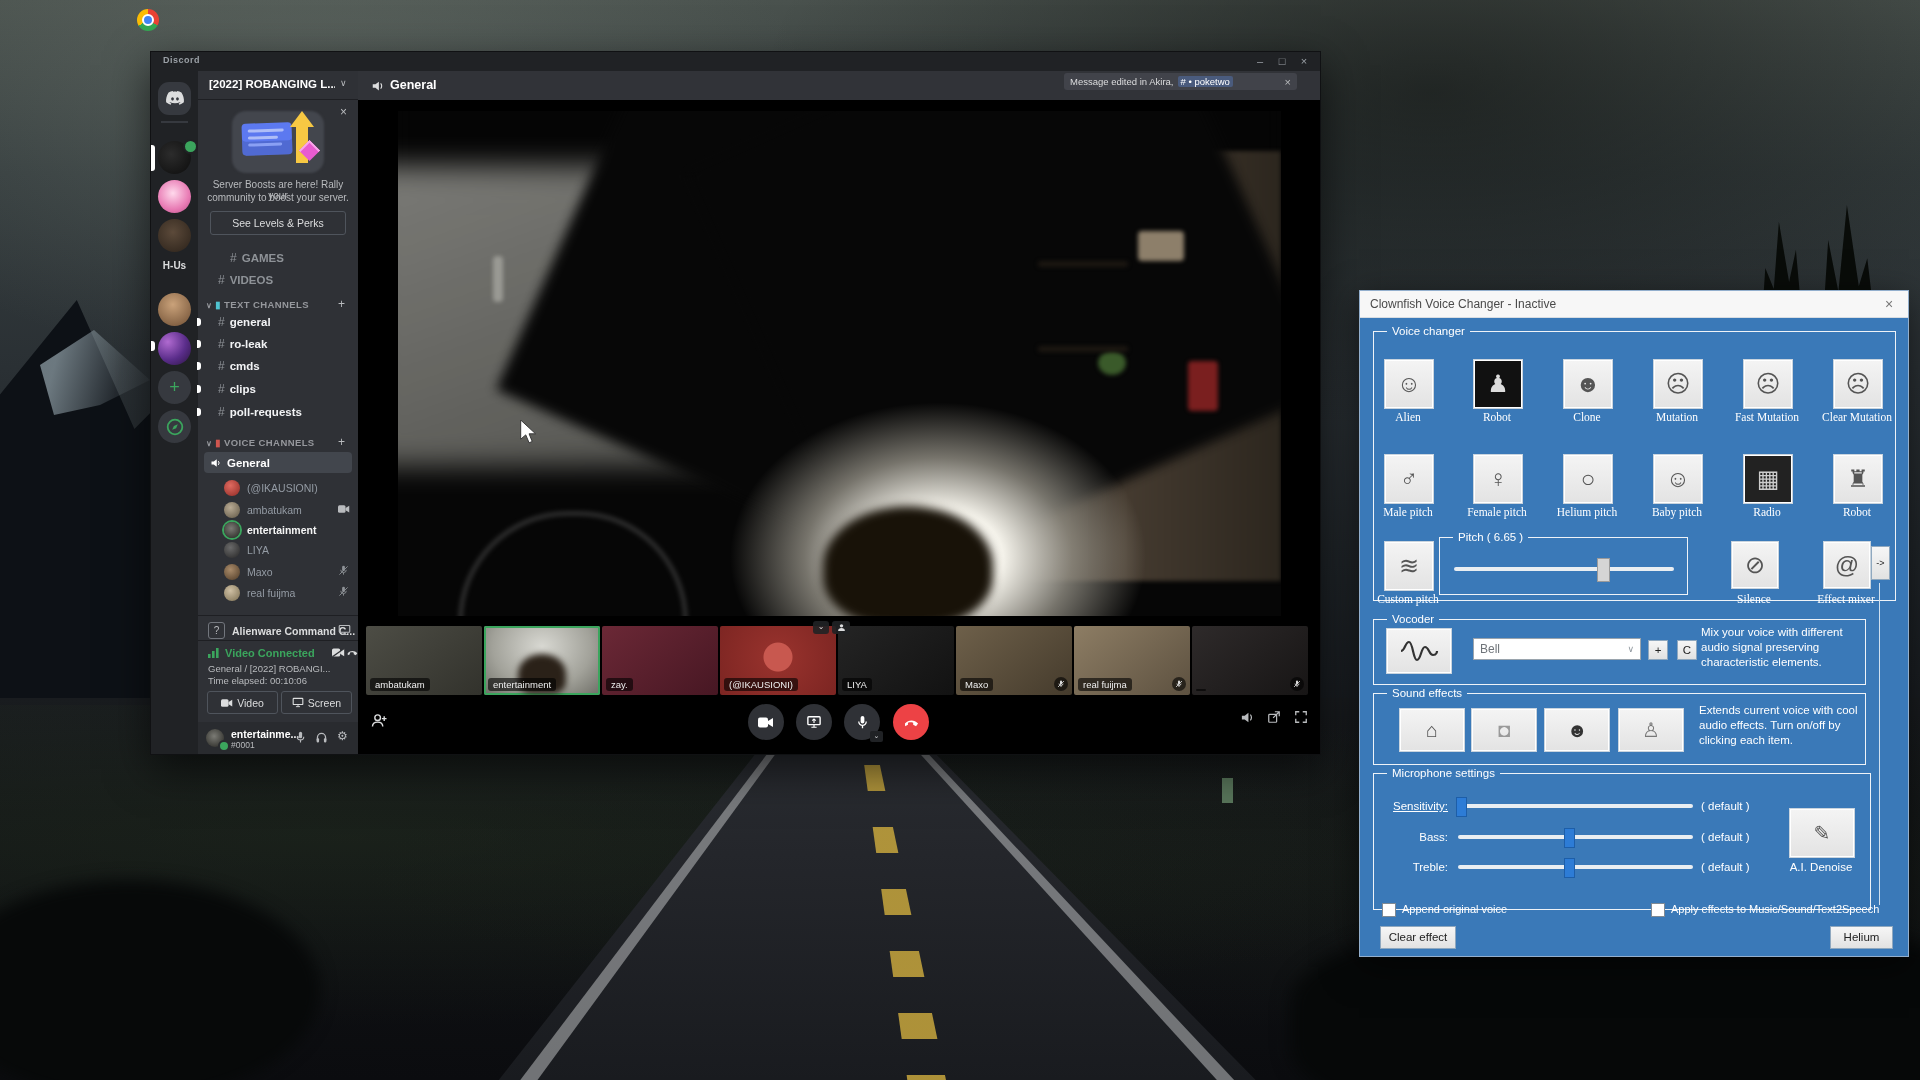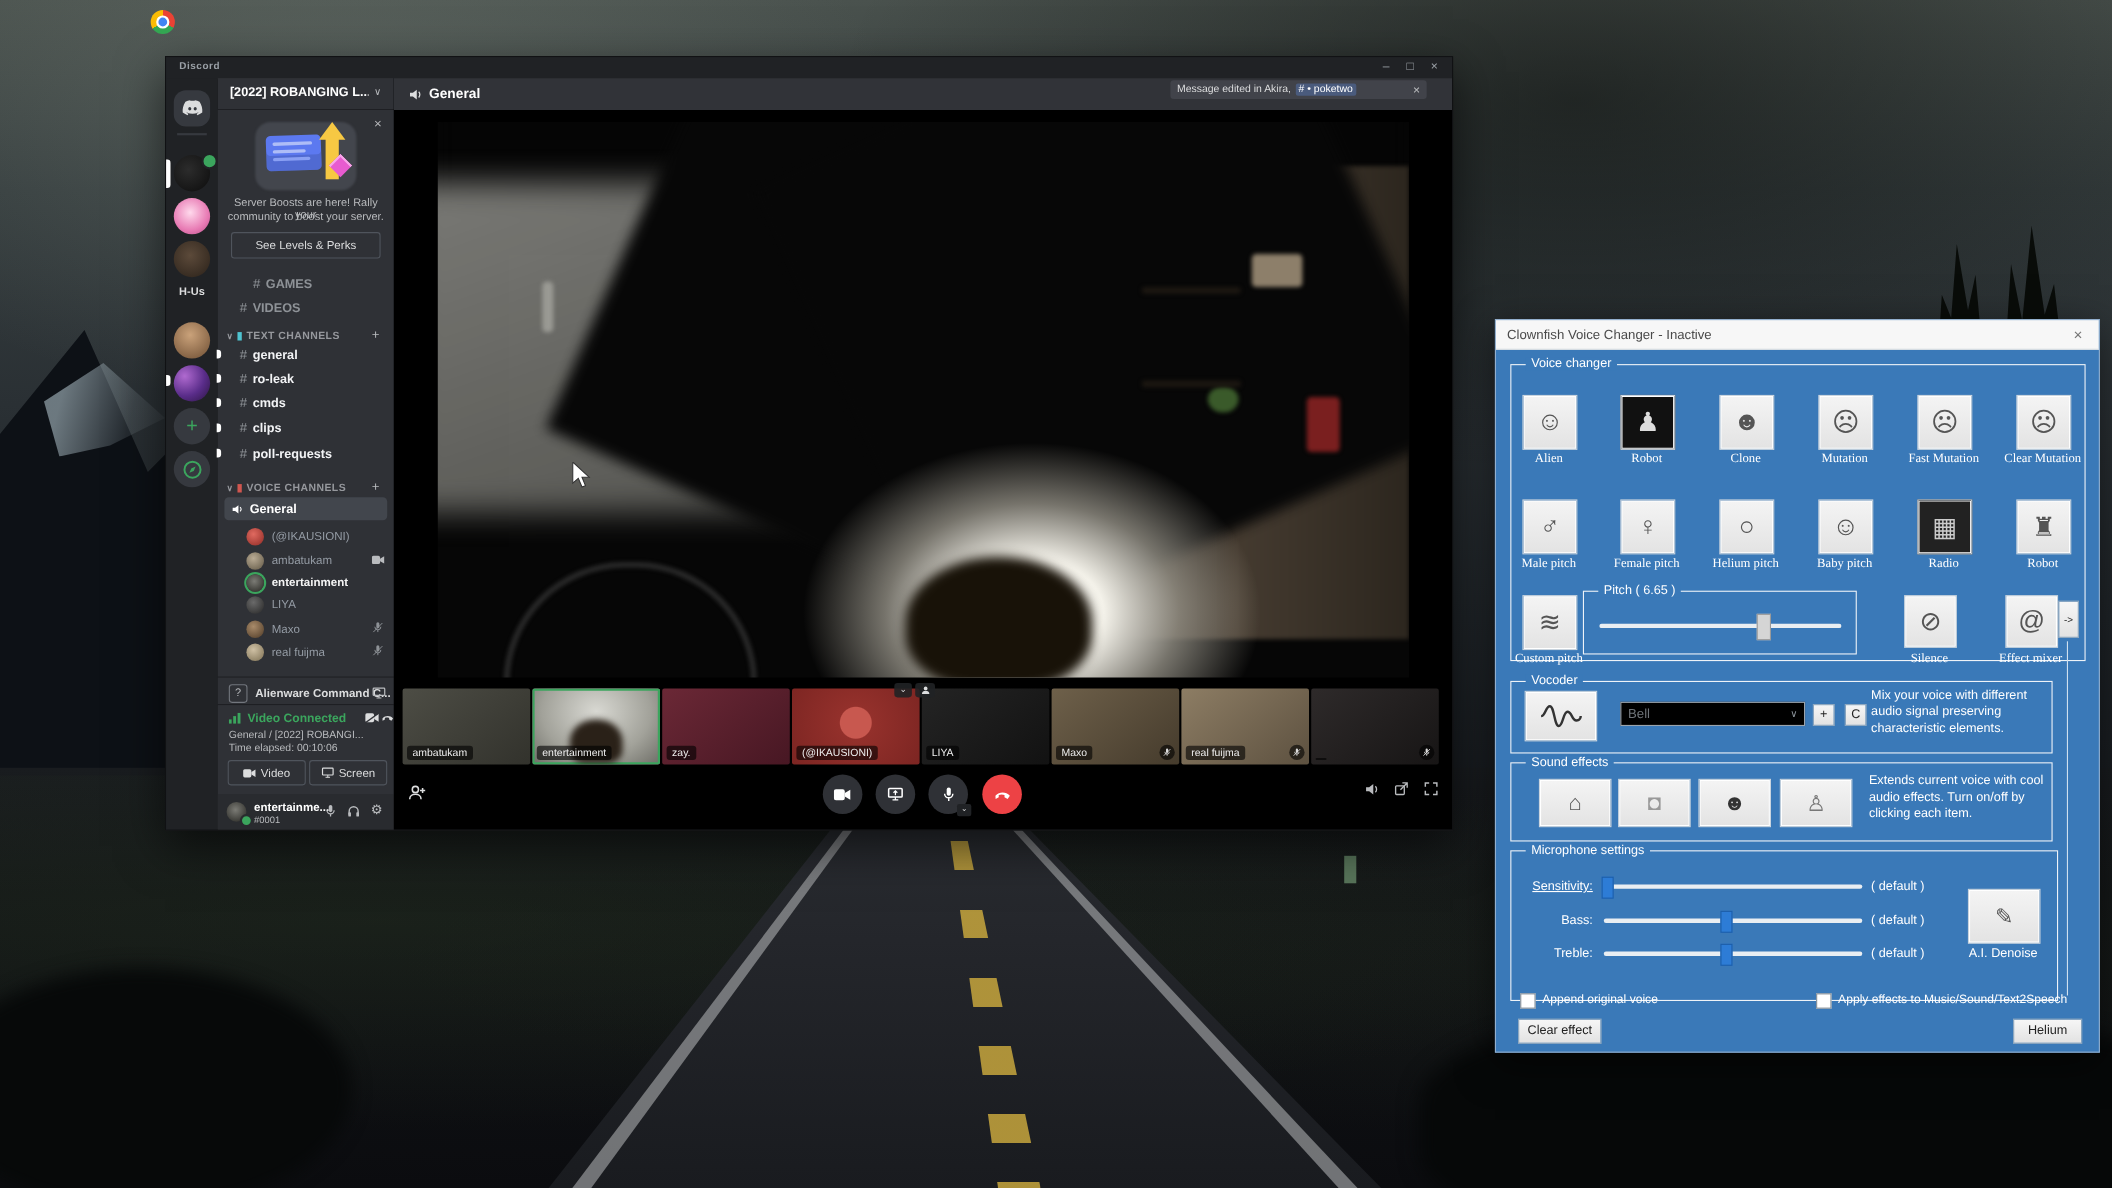--- a/index.html
+++ b/index.html
@@ -608,21 +608,21 @@
   <div class="abs" style="left:519px;top:292px;width:1px;height:322px;background:#cfe0ef;"></div>
 
   <div class="abs grp" style="left:13px;top:328px;width:491px;height:64px;">
     <span class="grp-label">Vocoder</span>
   </div>
   <div class="abs fxbtn" style="left:26px;top:337px;width:64px;height:44px;">
     <svg width="42" height="24" viewBox="0 0 40 24">
         <path d="M2 12C6 12 6 3 10 3s4 18 8 18 4-13 8-13 4 8 8 8 4-4 4-4" stroke="#333" fill="none" stroke-width="2.2"></path>
       </svg>
   </div>
-  <div class="abs" style="left:113px;top:347px;width:168px;height:22px;background:#000000;border:1px solid #9aa4ad;display:flex;align-items:center;padding:0 6px;box-sizing:border-box;">
+  <div class="abs" style="left:113px;top:347px;width:168px;height:22px;background:#ffffff;border:1px solid #9aa4ad;display:flex;align-items:center;padding:0 6px;box-sizing:border-box;">
     <span style="font-size:12px;color:#6f7479;">Bell</span>
     <span style="margin-left:auto;color:#8d959c;font-size:9px;">∨</span>
   </div>
   <div class="abs cfbtn" style="left:288px;top:349px;width:18px;height:18px;line-height:18px;padding:0;">+</div>
   <div class="abs cfbtn" style="left:317px;top:349px;width:18px;height:18px;line-height:18px;padding:0;">C</div>
   <div class="abs cf-desc" style="left:341px;top:334px;width:166px;">Mix your voice with different audio signal preserving characteristic elements.</div>
 
   <div class="abs grp" style="left:13px;top:402px;width:491px;height:70px;">
     <span class="grp-label">Sound effects</span>
   </div>

